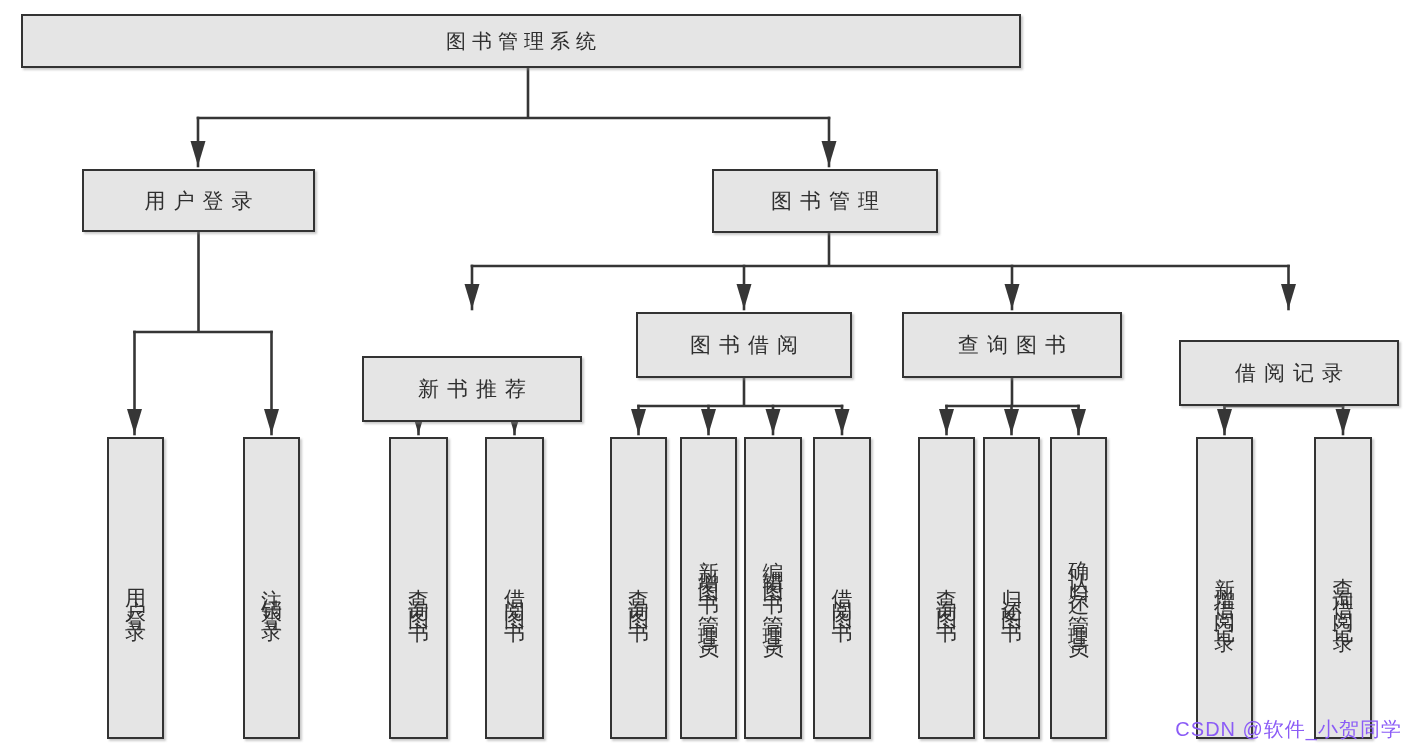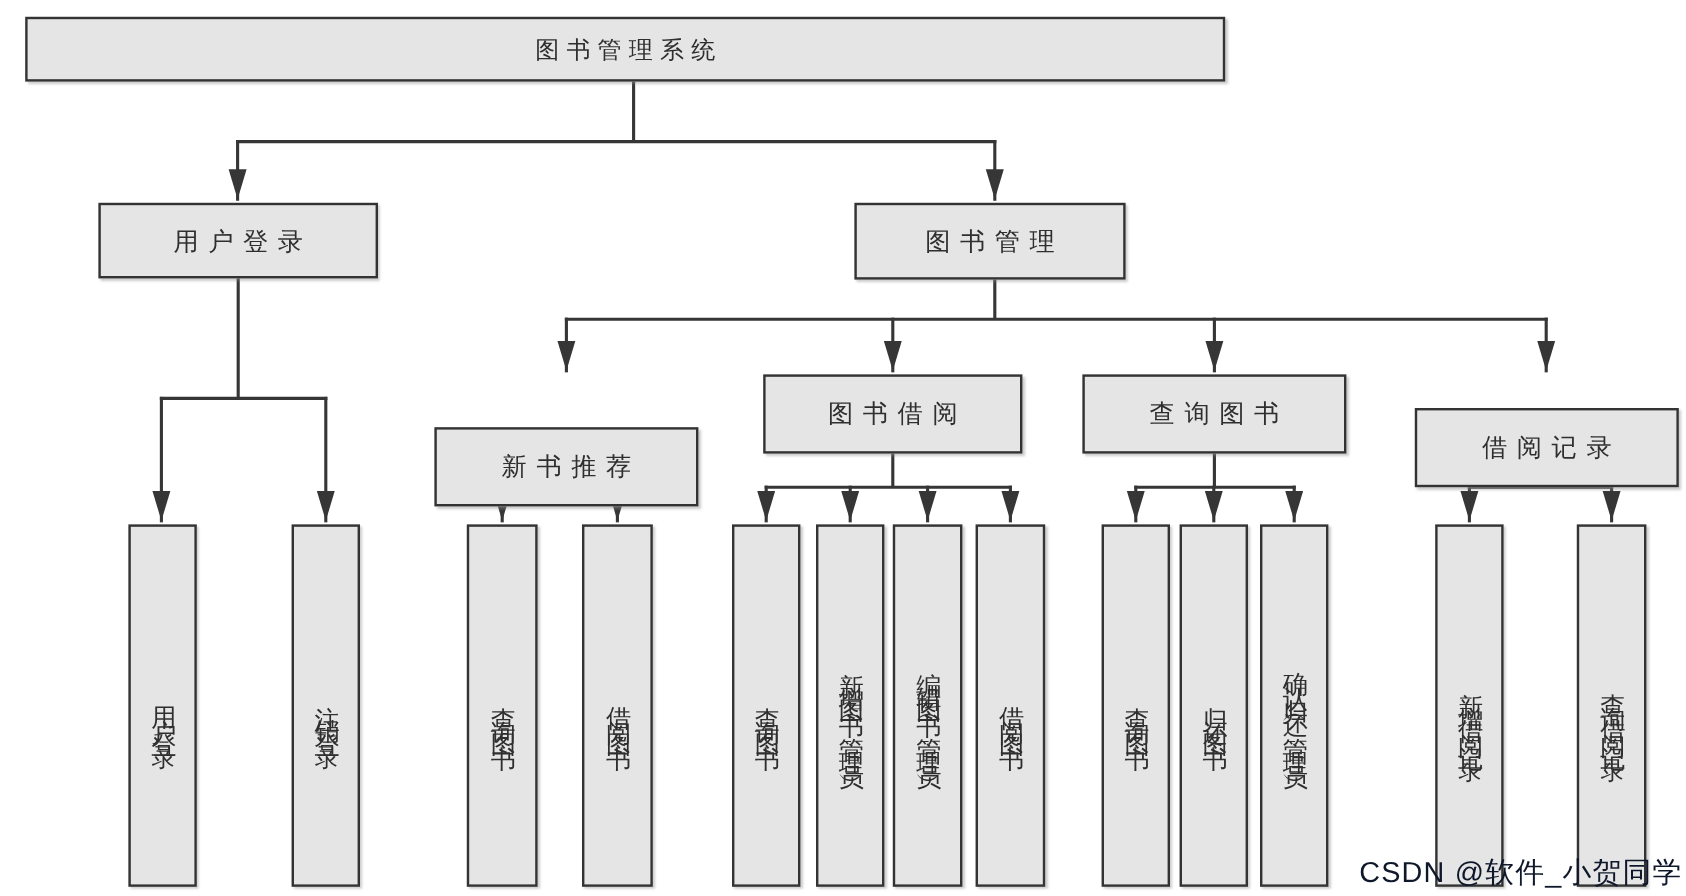--- a/index.html
+++ b/index.html
@@ -46,21 +46,21 @@
   #l-bor-edit{left:744px;width:58px;}
   #l-bor-borrow{left:813px;width:58px;}
   #l-cur-query{left:918px;width:57px;}
   #l-cur-return{left:983px;width:57px;}
   #l-cur-confirm{left:1050px;width:57px;}
   #l-recd-add{left:1196px;width:57px;}
   #l-recd-query{left:1314px;width:58px;}
   
   #watermark{
     position:absolute;right:3px;bottom:4px;z-index:9;
-    font-size:24px;letter-spacing:1px;color:#0f172a;
+    font-size:20px;letter-spacing:1px;color:#8b5cf6;
   }
 </style>
 </head>
 <body>
 
 <div id="stage">
 
   <svg class="wires" width="1405" height="747" viewBox="0 0 1405 747">
     <defs>
       <marker id="ah" markerUnits="userSpaceOnUse" markerWidth="26" markerHeight="18" viewBox="0 0 26 18" refX="25" refY="9" orient="auto">

